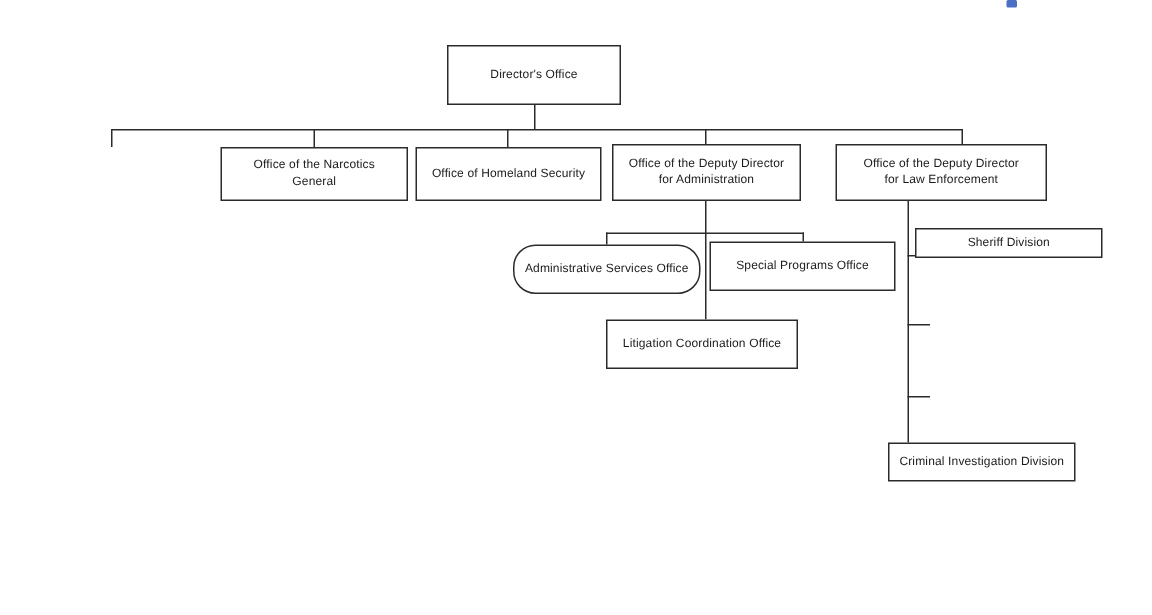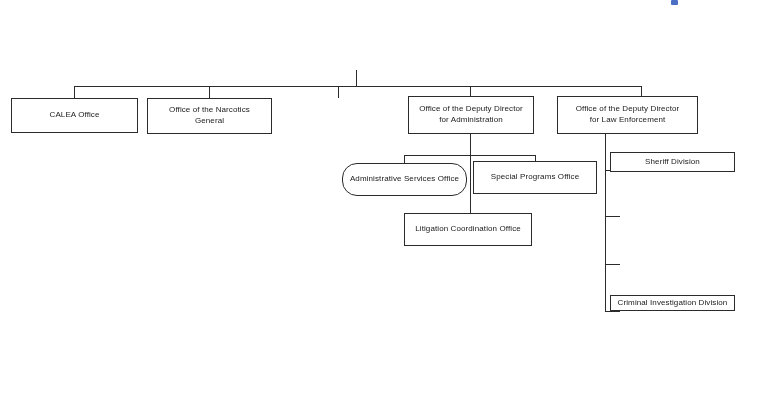--- a/index.html
+++ b/index.html
@@ -46,40 +46,43 @@
     border-radius: 1px;
   }
 </style>
 </head>
 <body>
 
 <div id="canvas">
 
   <div class="artifact" style="left:671px; top:0px; width:7px; height:5px; background:#4a6fc4;"></div>
 
+  <div class="node" style="left:298px; top:30px; width:116px; height:40px;">
+    <span class="node-label">Director's Office</span>
+  </div>
 
   <div class="edge edge-v" style="left:356px; top:70px; width:1px; height:16px;"></div>
 
   <div class="edge edge-h" style="left:74px; top:86px; width:568px; height:1px;"></div>
 
   <div class="edge edge-v" style="left:74px; top:86px; width:1px; height:12px;"></div>
   <div class="edge edge-v" style="left:209px; top:86px; width:1px; height:12px;"></div>
   <div class="edge edge-v" style="left:338px; top:86px; width:1px; height:12px;"></div>
   <div class="edge edge-v" style="left:470px; top:86px; width:1px; height:12px;"></div>
   <div class="edge edge-v" style="left:641px; top:86px; width:1px; height:12px;"></div>
 
-  <div class="node" style="left:11px; top:98px; width:127px; height:35px;">
-    <span class="node-label">CALEA Office</span>
-  </div>
 
   <div class="node" style="left:147px; top:98px; width:125px; height:36px;">
     <span class="node-label">Office of the Narcotics
 General</span>
   </div>
 
+  <div class="node" style="left:277px; top:98px; width:124px; height:36px;">
+    <span class="node-label">Office of Homeland Security</span>
+  </div>
 
   <div class="node" style="left:408px; top:96px; width:126px; height:38px;">
     <span class="node-label">Office of the Deputy Director
 for Administration</span>
   </div>
 
   <div class="node" style="left:557px; top:96px; width:141px; height:38px;">
     <span class="node-label">Office of the Deputy Director
 for Law Enforcement</span>
   </div>
@@ -108,17 +111,17 @@
   <div class="edge edge-h" style="left:605px; top:216px; width:15px; height:1px;"></div>
   <div class="edge edge-h" style="left:605px; top:264px; width:15px; height:1px;"></div>
   <div class="edge edge-h" style="left:605px; top:311px; width:15px; height:1px;"></div>
 
   <div class="node" style="left:610px; top:152px; width:125px; height:20px;">
     <span class="node-label">Sheriff Division</span>
   </div>
 
 
 
-  <div class="node" style="left:610px; top:295px; width:125px; height:16px;">
+  <div class="node" style="left:592px; top:295px; width:125px; height:26px;">
     <span class="node-label">Criminal Investigation Division</span>
   </div>
 
 </div>
 
 </body></html>

